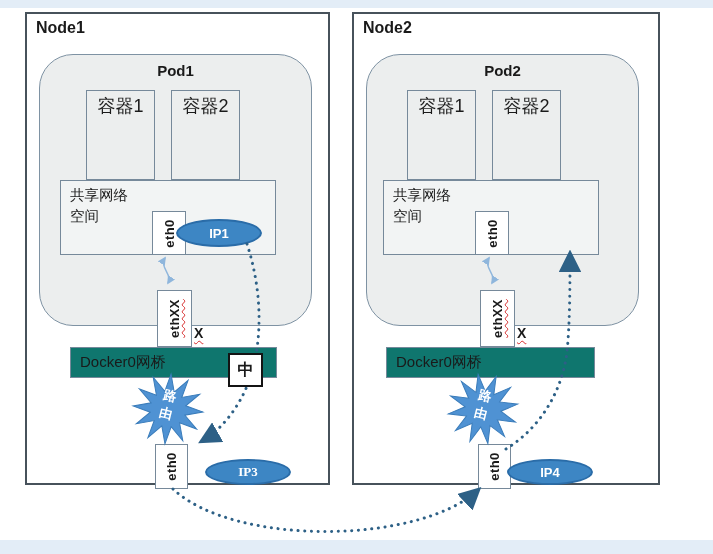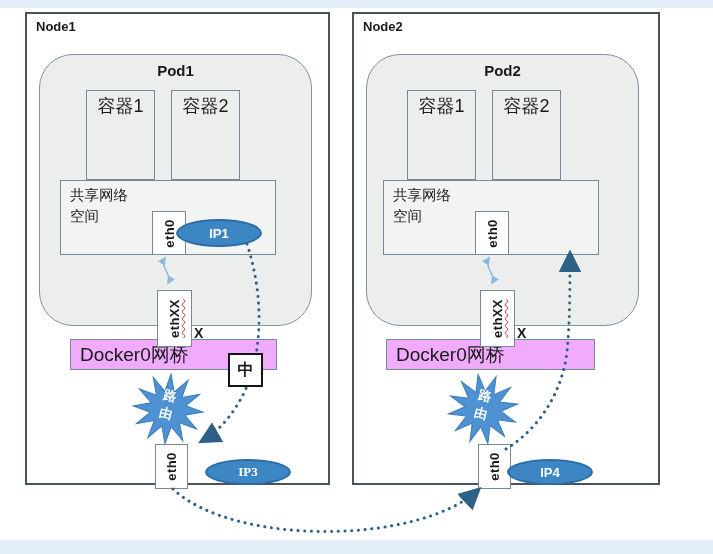--- a/index.html
+++ b/index.html
@@ -9,21 +9,21 @@
     overflow:hidden;
   }
   .canvas { position:absolute; left:0; top:0; width:713px; height:554px; }
   .band { position:absolute; left:0; width:713px; background:var(--band); }
   .band.top { top:0; height:8px; }
   .band.bottom { top:540px; height:14px; }
 
   .node { position:absolute; top:12px; height:473px; border:2px solid var(--node-border); background:#fff; box-sizing:border-box; }
   .node.n1 { left:25px; width:305px; }
   .node.n2 { left:352px; width:308px; }
-  .node-label { position:absolute; left:9px; top:5px; font-size:13px; font-weight:bold; }
+  .node-label { position:absolute; left:9px; top:5px; font-size:16px; font-weight:bold; }
 
   .pod { position:absolute; left:12px; top:40px; width:273px; height:272px; background:var(--pod-fill);
          border:1.5px solid var(--pod-border); border-radius:34px; box-sizing:border-box; }
   .pod-label { position:absolute; left:0; top:7px; width:100%; text-align:center; font-size:15px; font-weight:bold; }
 
   .cbox { position:absolute; top:35px; width:69px; height:90px; border:1px solid var(--box-border); box-sizing:border-box; }
   .cbox .clabel { padding-top:3px; text-align:center; font-size:18px; }
 
   .shared { position:absolute; top:125px; width:216px; height:75px; border:1px solid var(--box-border);
             background:#f2f4f4; box-sizing:border-box; font-size:14.5px; line-height:1.45;
@@ -40,22 +40,22 @@
   .veth { top:276px; width:35px; height:57px; }
   .n1 .veth { left:130px; } .n2 .veth { left:126px; }
   .host-eth { top:430px; width:33px; height:45px; }
   .n1 .host-eth { left:128px; } .n2 .host-eth { left:124px; }
 
   .xmark { position:absolute; top:311px; font-size:14px; font-weight:bold;
            text-decoration-line:underline; text-decoration-style:wavy;
            text-decoration-color:var(--squiggle); text-decoration-thickness:1px; text-underline-offset:2px; }
   .n1 .xmark { left:167px; } .n2 .xmark { left:163px; }
 
-  .bridge { position:absolute; top:325px; height:31px; background:#f0abfc; border:1px solid var(--box-border);
-            box-sizing:border-box; display:flex; align-items:center; padding-left:9px; font-size:19px; }
+  .bridge { position:absolute; top:333px; height:31px; background:#0f766e; border:1px solid var(--box-border);
+            box-sizing:border-box; display:flex; align-items:center; padding-left:9px; font-size:15px; }
   .n1 .bridge { left:43px; width:207px; } .n2 .bridge { left:32px; width:209px; }
 
   .ellipse { position:absolute; border-radius:50%; background:var(--ellipse-fill);
              border:2px solid var(--ellipse-stroke); box-sizing:border-box; color:#ffffff;
              font-size:13px; font-weight:bold; display:flex; align-items:center; justify-content:center; z-index:6; }
   .pod-ip { top:164px; width:86px; height:28px; }
   .n1 .pod-ip { left:136px; } .n2 .pod-ip { left:130px; }
   .host-ip { top:445px; width:86px; height:26px; }
   .n1 .host-ip { left:178px;font-family:Liberation Serif, serif; } .n2 .host-ip { left:153px; }
 

